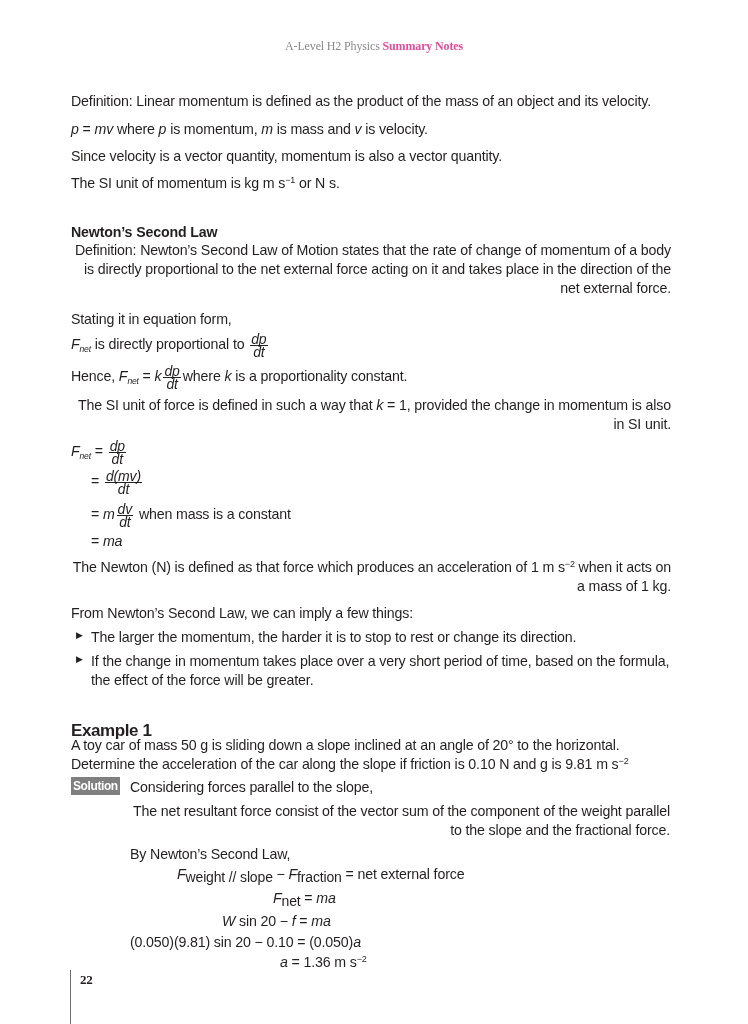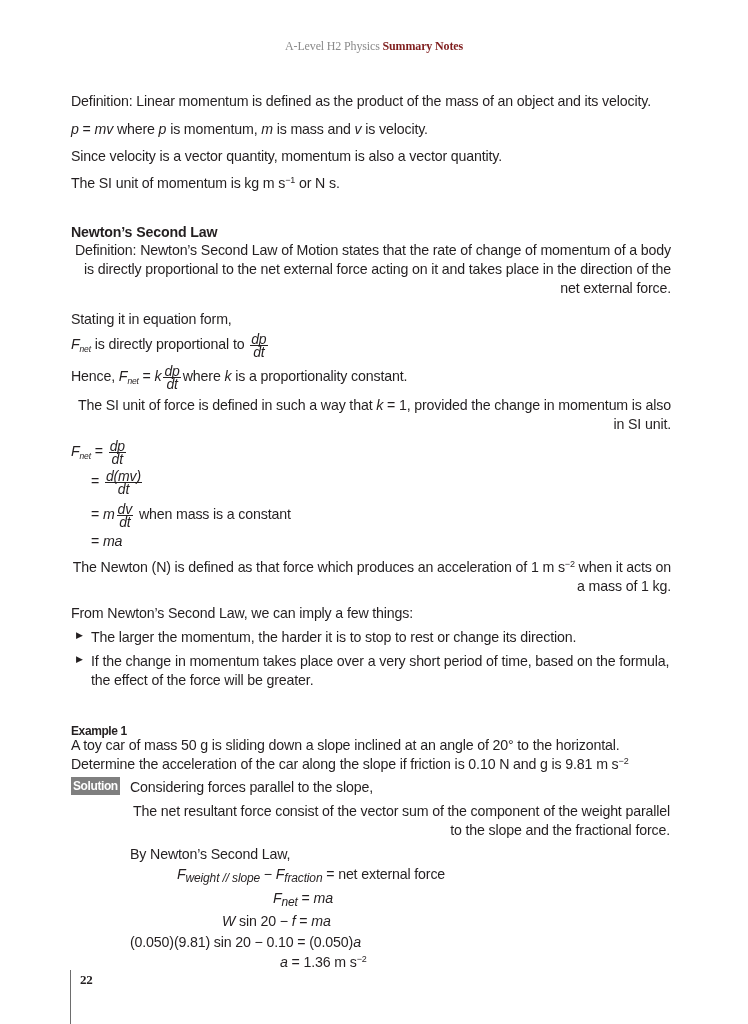--- a/index.html
+++ b/index.html
@@ -5,29 +5,29 @@
   html, body { margin: 0; padding: 0; background: #ffffff; }
   body {
     width: 748px; height: 1024px; position: relative; overflow: hidden;
     font-family: "Liberation Sans", sans-serif; color: #231f20;
     font-size: 14.2px; letter-spacing: -0.15px;
   }
   .running-head {
     position: absolute; top: 39px; left: 0; width: 748px; text-align: center;
     font-family: "Liberation Serif", serif; font-size: 12px; color: #8a8a8a;
   }
-  .running-head b { color: #7f1d1d; font-weight: bold; text-align: right; }
+  .running-head b { color: #ec4899; font-weight: bold; text-align: right; }
   .content { position: absolute; left: 71px; top: 0; width: 600px; }
   .line { position: absolute; left: 0; white-space: nowrap; line-height: 18px; }
   .para { position: absolute; left: 0; width: 600px; line-height: 19px; text-align: right; }
   .h { font-weight: bold; margin-top: 8px; }
   i { font-style: italic; }
   sup { font-size: 9px; vertical-align: 5px; line-height: 0; }
   sub.s { font-size: 8.5px; vertical-align: -3px; line-height: 0; font-style: italic; }
-  sub.n { font-size: 12px; vertical-align: -3px; line-height: 0; font-style: italic; }
+  sub.n { font-size: 14px; vertical-align: -3px; line-height: 0; }
   .frac {
     display: inline-block; vertical-align: middle; text-align: center;
     font-style: italic; font-size: 14px; line-height: 12px; margin: 0 2px;
   }
   .frac .num { display: block; border-bottom: 1px solid #231f20; padding: 0 1px; }
   .frac .den { display: block; text-align: center; }
   .bullet { position: absolute; left: 5px; font-size: 9px; top: 2px; }
   .btxt { position: absolute; left: 20px; width: 580px; line-height: 19px; }
   .badge {
     position: absolute; left: 0; background: #7f7f7f; color: #ffffff;
@@ -105,21 +105,21 @@
   <div style="position:absolute; top:628px; left:0; width:600px; height:20px;">
     <span class="bullet">▶</span>
     <span class="btxt">The larger the momentum, the harder it is to stop to rest or change its direction.</span>
   </div>
 
   <div style="position:absolute; top:652px; left:0; width:600px; height:40px;">
     <span class="bullet">▶</span>
     <span class="btxt">If the change in momentum takes place over a very short period of time, based on the formula, the effect of the force will be greater.</span>
   </div>
 
-  <div class="line h" style="top:714px; font-size:12px; letter-spacing:-0.4px">Example 1</div>
+  <div class="line h" style="top:714px; font-size:17px; letter-spacing:-0.4px">Example 1</div>
 
   <div class="line" style="top:736px">A toy car of mass 50 g is sliding down a slope inclined at an angle of 20° to the horizontal.</div>
   <div class="line" style="top:755px">
     <span>Determine the acceleration of the car along the slope if friction is 0.10 N and g is 9.81 m s</span><sup>−2</sup>
   </div>
 
   <div class="badge" style="top:777px">Solution</div>
 
   <div class="line" style="top:778px; left:59px">Considering forces parallel to the slope,</div>
 

